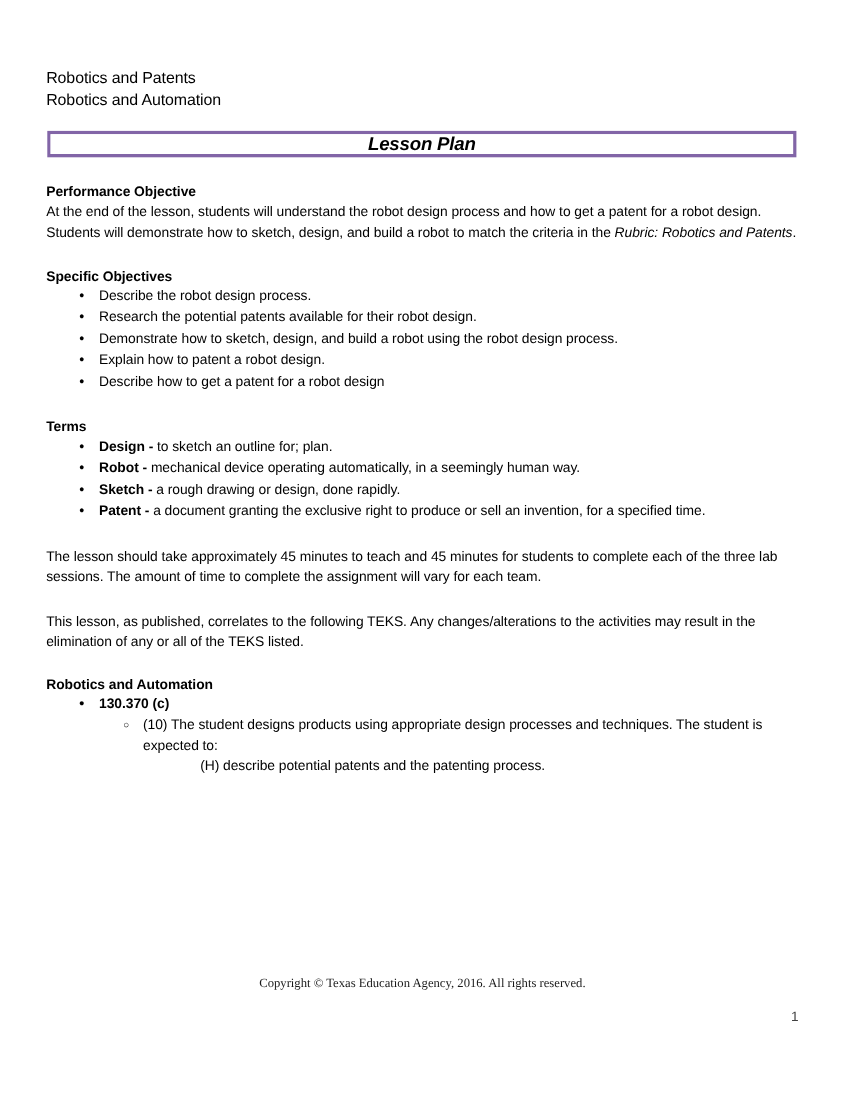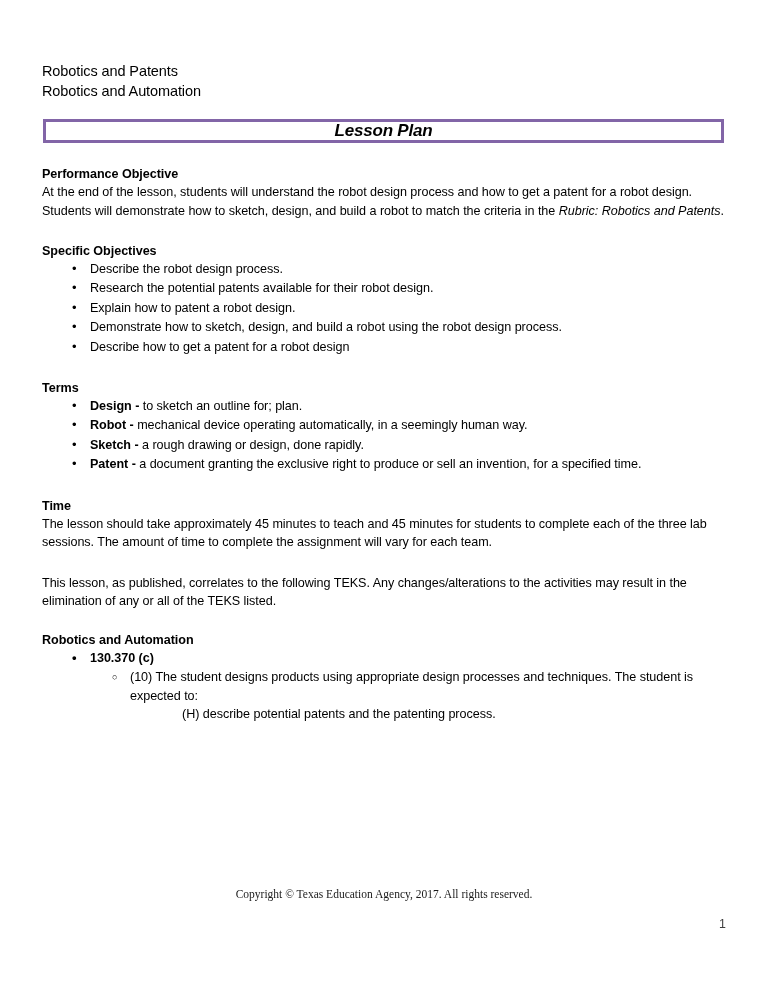--- a/index.html
+++ b/index.html
@@ -206,38 +206,37 @@
     <div class="section">
       <div class="heading">Performance Objective</div>
       <div class="para"><span>At the end of the lesson, students will understand the robot design process and how to get a patent for a robot design. Students will demonstrate how to sketch, design, and build a robot to match the criteria in the </span><span class="ital">Rubric: Robotics and Patents</span><span>.</span></div>
     </div>
 
     <div class="section">
       <div class="heading">Specific Objectives</div>
       <ul class="bullets">
         <li>Describe the robot design process.</li>
         <li>Research the potential patents available for their robot design.</li>
+        <li>Demonstrate how to sketch, design, and build a robot using the robot design process.</li>
         <li>Explain how to patent a robot design.</li>
-        <li>Demonstrate how to sketch, design, and build a robot using the robot design process.</li>
         <li>Describe how to get a patent for a robot design</li>
       </ul>
     </div>
 
     <div class="section">
       <div class="heading">Terms</div>
       <ul class="bullets">
         <li><span class="term">Design -</span><span> to sketch an outline for; plan.</span></li>
         <li><span class="term">Robot -</span><span> mechanical device operating automatically, in a seemingly human way.</span></li>
         <li><span class="term">Sketch -</span><span> a rough drawing or design, done rapidly.</span></li>
         <li><span class="term">Patent -</span><span> a document granting the exclusive right to produce or sell an invention, for a specified time.</span></li>
       </ul>
     </div>
 
     <div class="section">
-      <div class="heading">Time</div>
       <div class="para">The lesson should take approximately 45 minutes to teach and 45 minutes for students to complete each of the three lab sessions. The amount of time to complete the assignment will vary for each team.</div>
     </div>
 
 
     <div class="section">
       <div class="para">This lesson, as published, correlates to the following TEKS. Any changes/alterations to the activities may result in the elimination of any or all of the TEKS listed.</div>
     </div>
 
     <div class="section tight">
       <div class="heading">Robotics and Automation</div>
@@ -249,15 +248,15 @@
               <span>(10) The student designs products using appropriate design processes and techniques. The student is expected to:</span>
               <div class="teks-l3">(H) describe potential patents and the patenting process.</div>
             </li>
           </ul>
         </li>
       </ul>
     </div>
 
   </div>
 
-  <div class="footer-copy">Copyright © Texas Education Agency, 2017. All rights reserved.</div>
+  <div class="footer-copy">Copyright © Texas Education Agency, 2016. All rights reserved.</div>
   <div class="footer-pageno">1</div>
 </div>
 
 </body></html>

